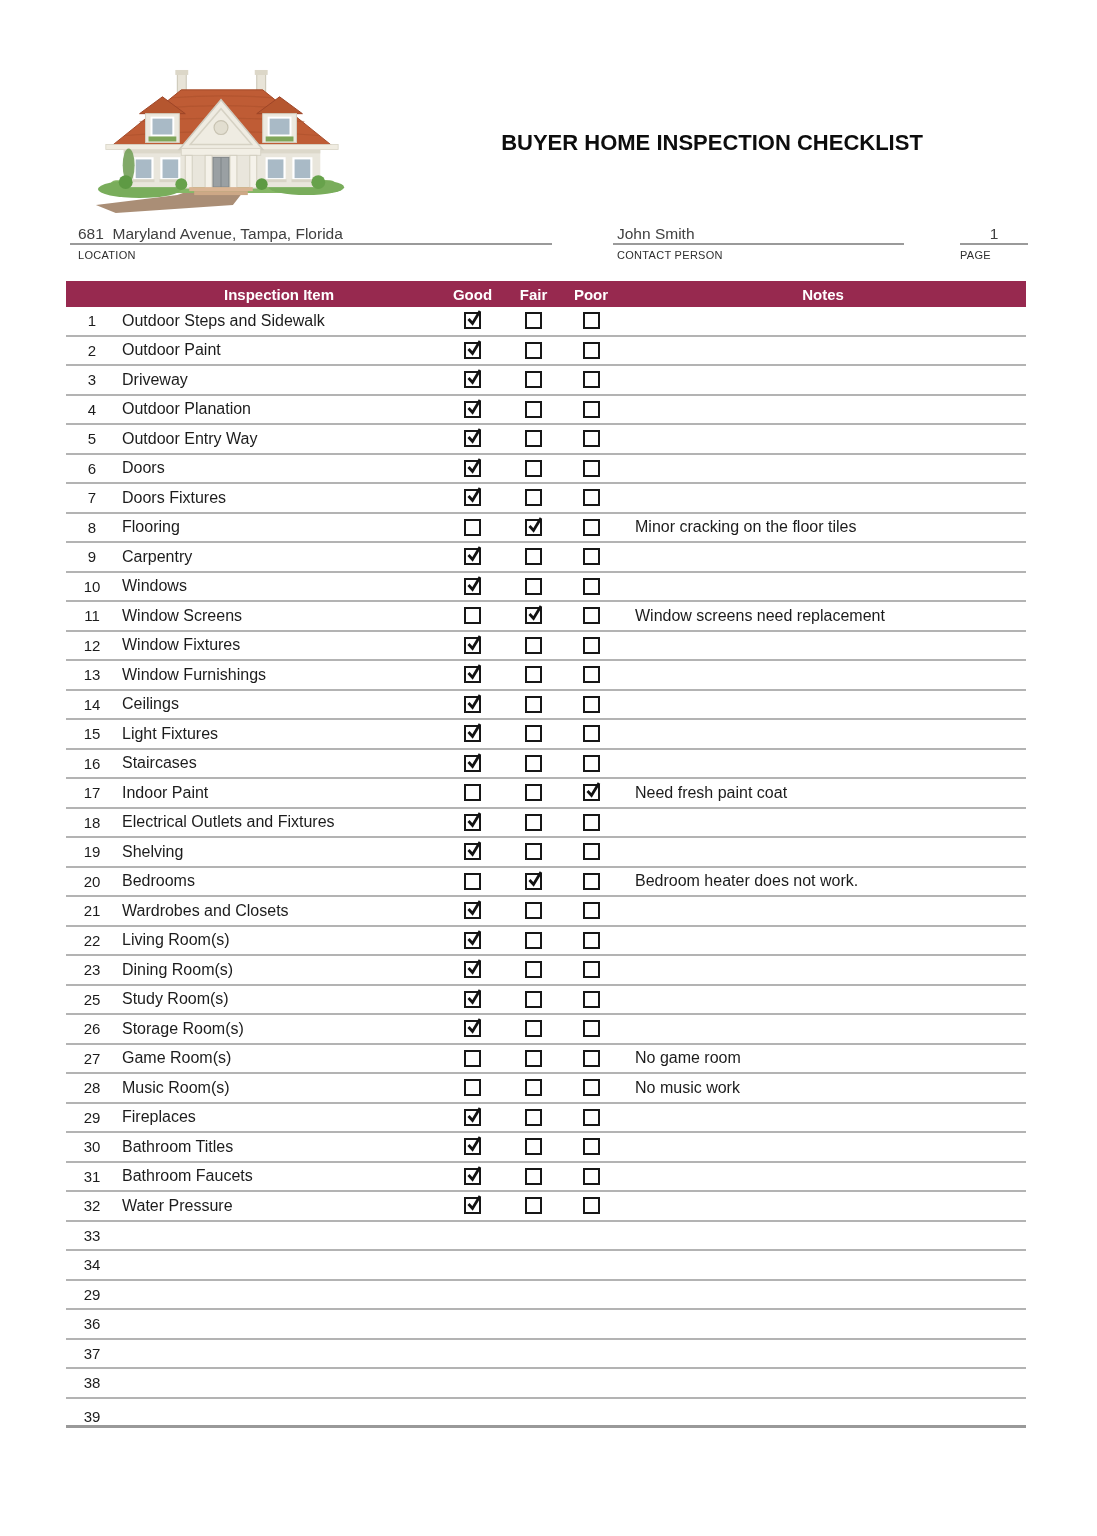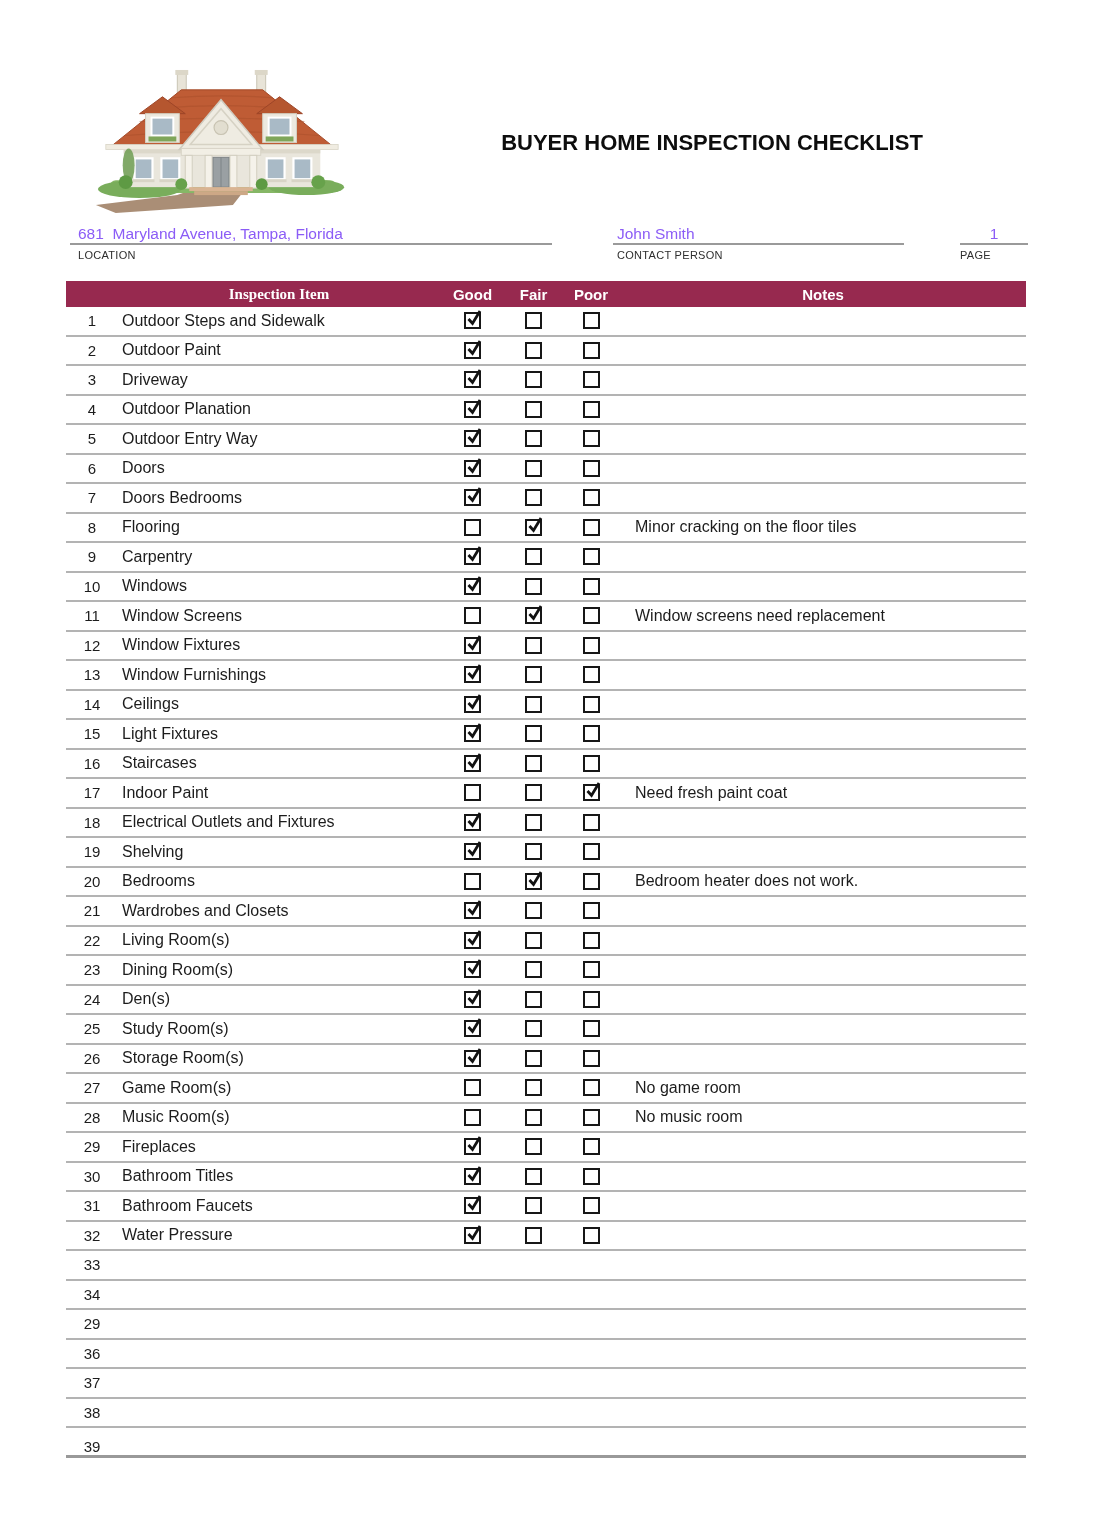--- a/index.html
+++ b/index.html
@@ -13,38 +13,38 @@
   body{font-family:"Liberation Sans", sans-serif;color:var(--text-color);}
   .page{position:relative;width:1097px;height:1536px;background:#fff;overflow:hidden;}
 
   
   .house{position:absolute;left:82px;top:52px;width:278px;height:168px;}
   .doc-title{position:absolute;left:412px;top:130px;width:600px;text-align:center;
     font-size:22px;font-weight:700;color:#0d0d0d;letter-spacing:0px;}
 
   
   .field{position:absolute;top:222px;}
-  .field .value{font-size:15.5px;height:23px;line-height:23px;color:#8b5cf6;
+  .field .value{font-size:15.5px;height:23px;line-height:23px;color:#404040;
     border-bottom:2px solid var(--underline-color);white-space:pre-wrap;}
   .field .label{font-size:11px;color:#2e2e2e;letter-spacing:.3px;margin-top:4px;}
   .field-location{left:70px;width:482px;}
   .field-location .value,.field-location .label{padding-left:8px;}
   .field-contact{left:613px;width:291px;}
   .field-contact .value,.field-contact .label{padding-left:4px;}
   .field-page{left:960px;width:68px;}
   .field-page .value{text-align:center;}
   .field-page .label{text-align:left;}
 
   
   .table{position:absolute;left:66px;top:281px;width:960px;}
   .thead{display:flex;align-items:center;height:26px;background:var(--bar-color);
     color:#fff;font-weight:700;font-size:15px;}
   .th{text-align:center;}
   .th-spacer{width:52px;}
-  .th-item{width:322px;font-family:Liberation Serif, serif;}
+  .th-item{width:322px;}
   .th-good{width:65px;}
   .th-fair{width:57px;}
   .th-poor{width:58px;}
   .th-notes{width:406px;}
 
   .row{display:flex;align-items:center;height:29.5px;border-bottom:2px solid var(--line-color);}
   .row:last-child{border-bottom:3px solid #999999;align-items:flex-end;}
   .td{font-size:16px;color:#1c1c1c;}
   .td-num{width:52px;text-align:center;font-size:15px;}
   .td-item{width:322px;padding-left:4px;}
@@ -293,21 +293,21 @@
     <div class="td td-poor">
       <span class="cb">
         
       </span>
     </div>
     <div class="td td-notes"></div>
   </div>
 
   <div class="row">
     <div class="td td-num">7</div>
-    <div class="td td-item">Doors Bedrooms</div>
+    <div class="td td-item">Doors Fixtures</div>
     <div class="td td-good">
       <span class="cb checked">
         <svg class="check" viewBox="0 0 20 20">
                 <path d="M4.5 11 L8.5 15.5 L16 3"></path>
               </svg>
       </span>
     </div>
     <div class="td td-fair">
       <span class="cb">
         
@@ -682,42 +682,20 @@
       </span>
     </div>
     <div class="td td-poor">
       <span class="cb">
         
       </span>
     </div>
     <div class="td td-notes"></div>
   </div>
 
-  <div class="row">
-    <div class="td td-num">24</div>
-    <div class="td td-item">Den(s)</div>
-    <div class="td td-good">
-      <span class="cb checked">
-        <svg class="check" viewBox="0 0 20 20">
-                <path d="M4.5 11 L8.5 15.5 L16 3"></path>
-              </svg>
-      </span>
-    </div>
-    <div class="td td-fair">
-      <span class="cb">
-        
-      </span>
-    </div>
-    <div class="td td-poor">
-      <span class="cb">
-        
-      </span>
-    </div>
-    <div class="td td-notes"></div>
-  </div>
 
   <div class="row">
     <div class="td td-num">25</div>
     <div class="td td-item">Study Room(s)</div>
     <div class="td td-good">
       <span class="cb checked">
         <svg class="check" viewBox="0 0 20 20">
                 <path d="M4.5 11 L8.5 15.5 L16 3"></path>
               </svg>
       </span>
@@ -790,21 +768,21 @@
     <div class="td td-fair">
       <span class="cb">
         
       </span>
     </div>
     <div class="td td-poor">
       <span class="cb">
         
       </span>
     </div>
-    <div class="td td-notes">No music room</div>
+    <div class="td td-notes">No music work</div>
   </div>
 
   <div class="row">
     <div class="td td-num">29</div>
     <div class="td td-item">Fireplaces</div>
     <div class="td td-good">
       <span class="cb checked">
         <svg class="check" viewBox="0 0 20 20">
                 <path d="M4.5 11 L8.5 15.5 L16 3"></path>
               </svg>

